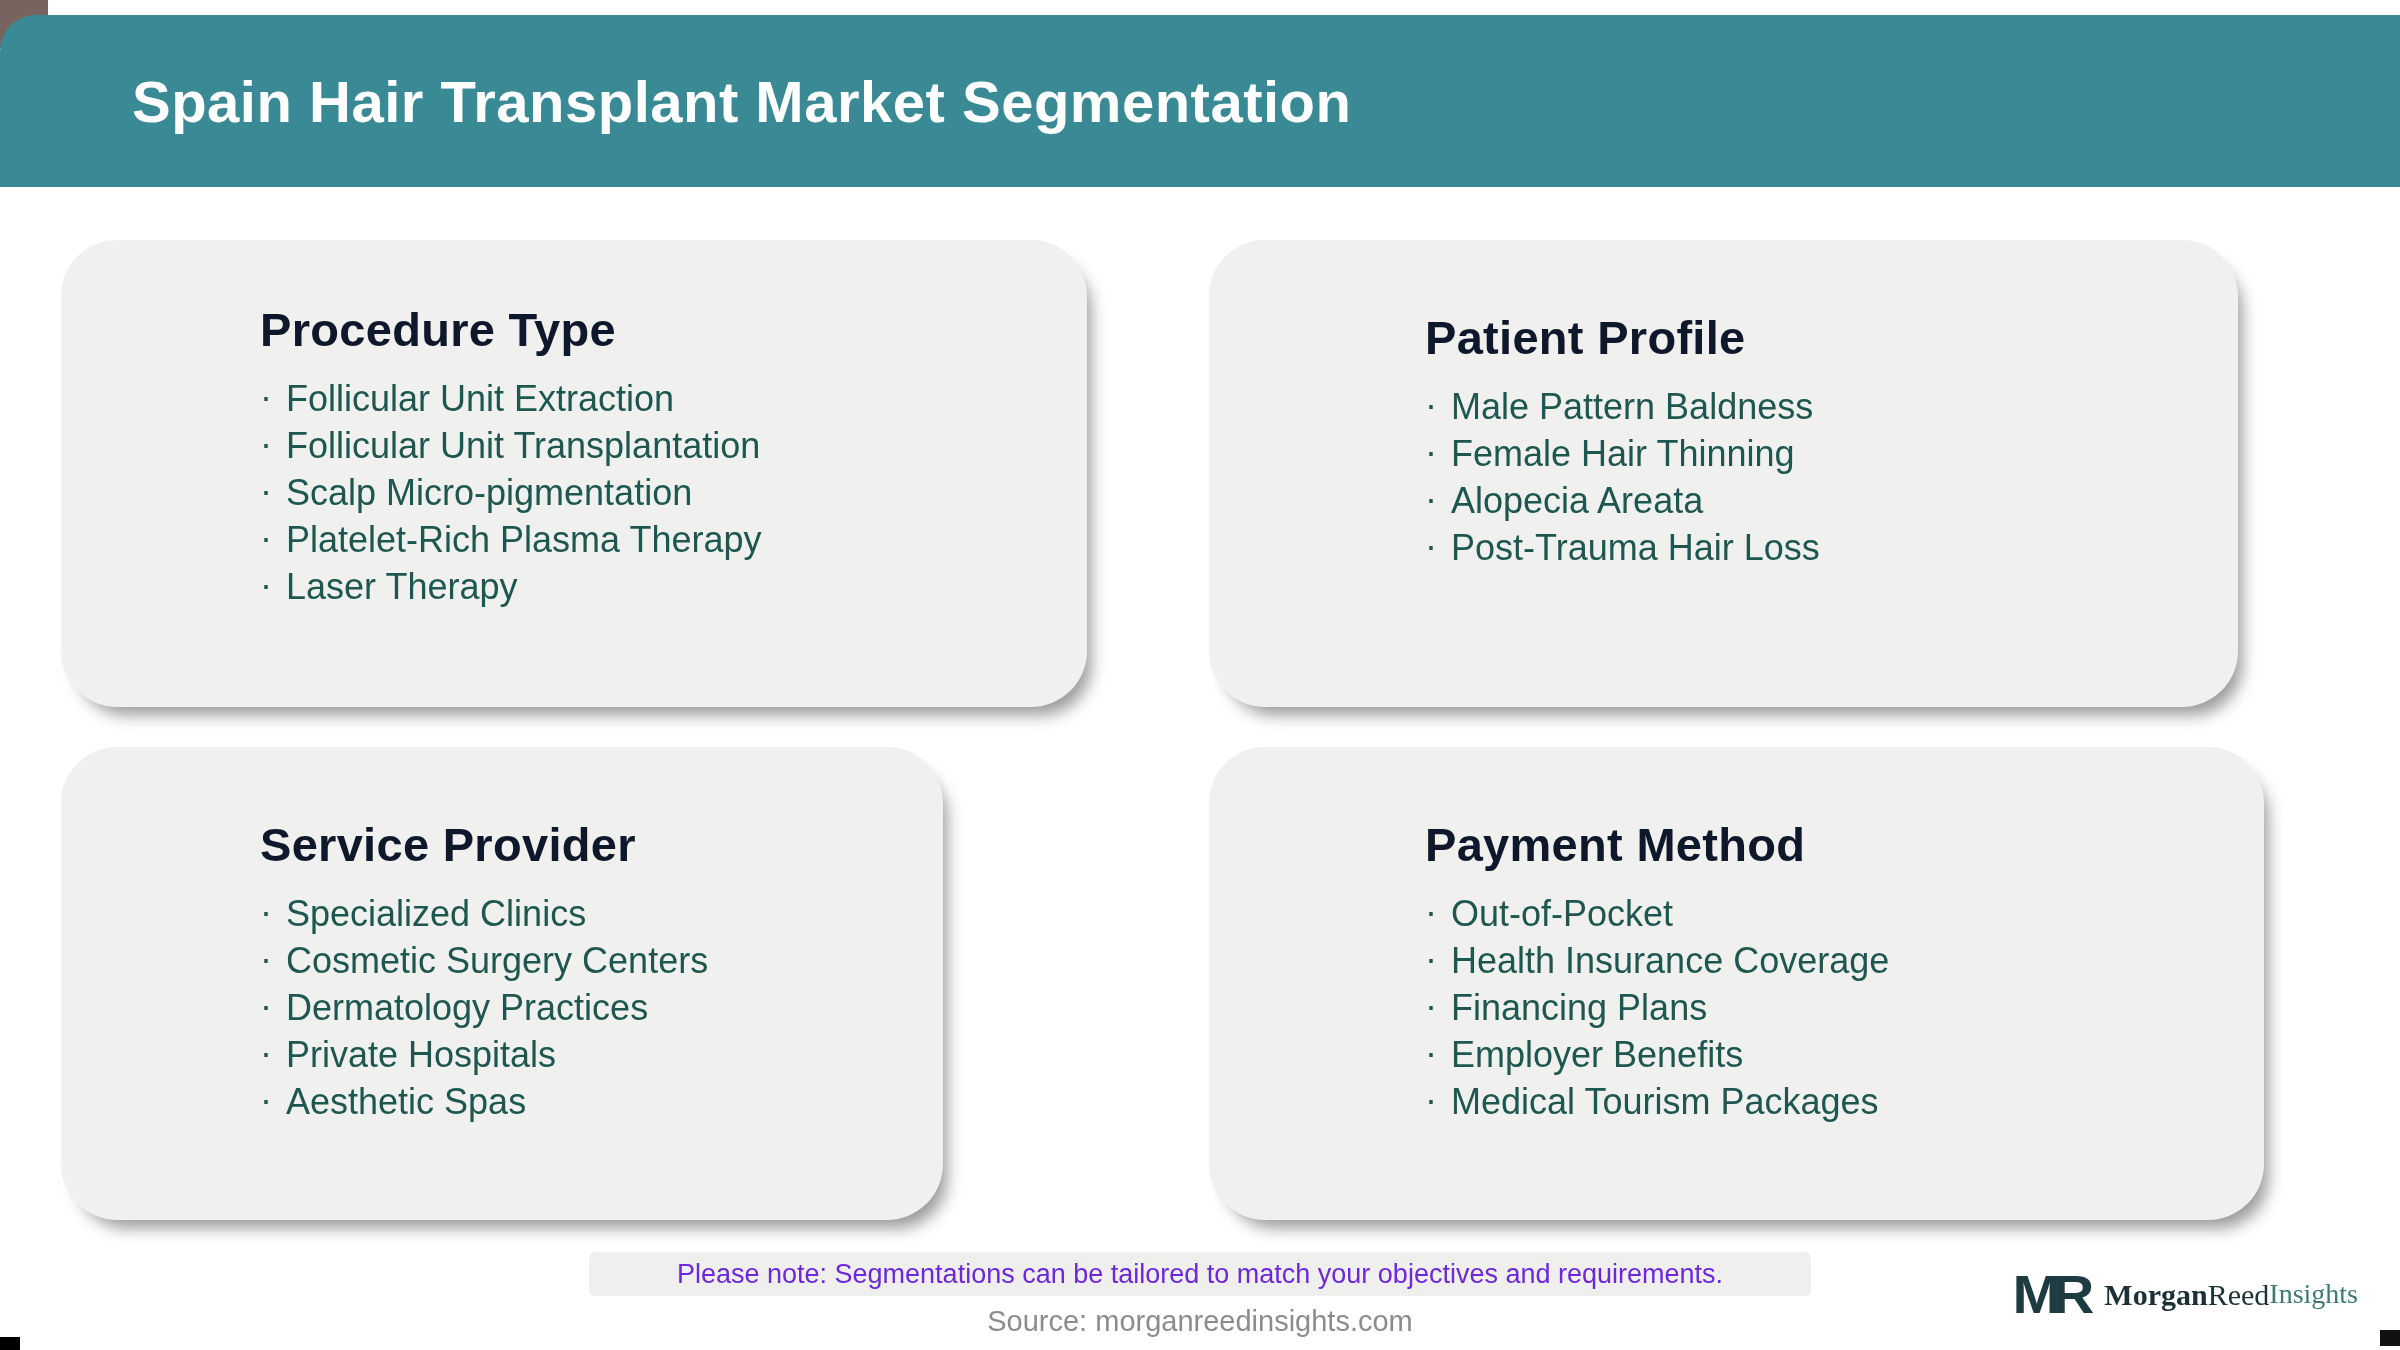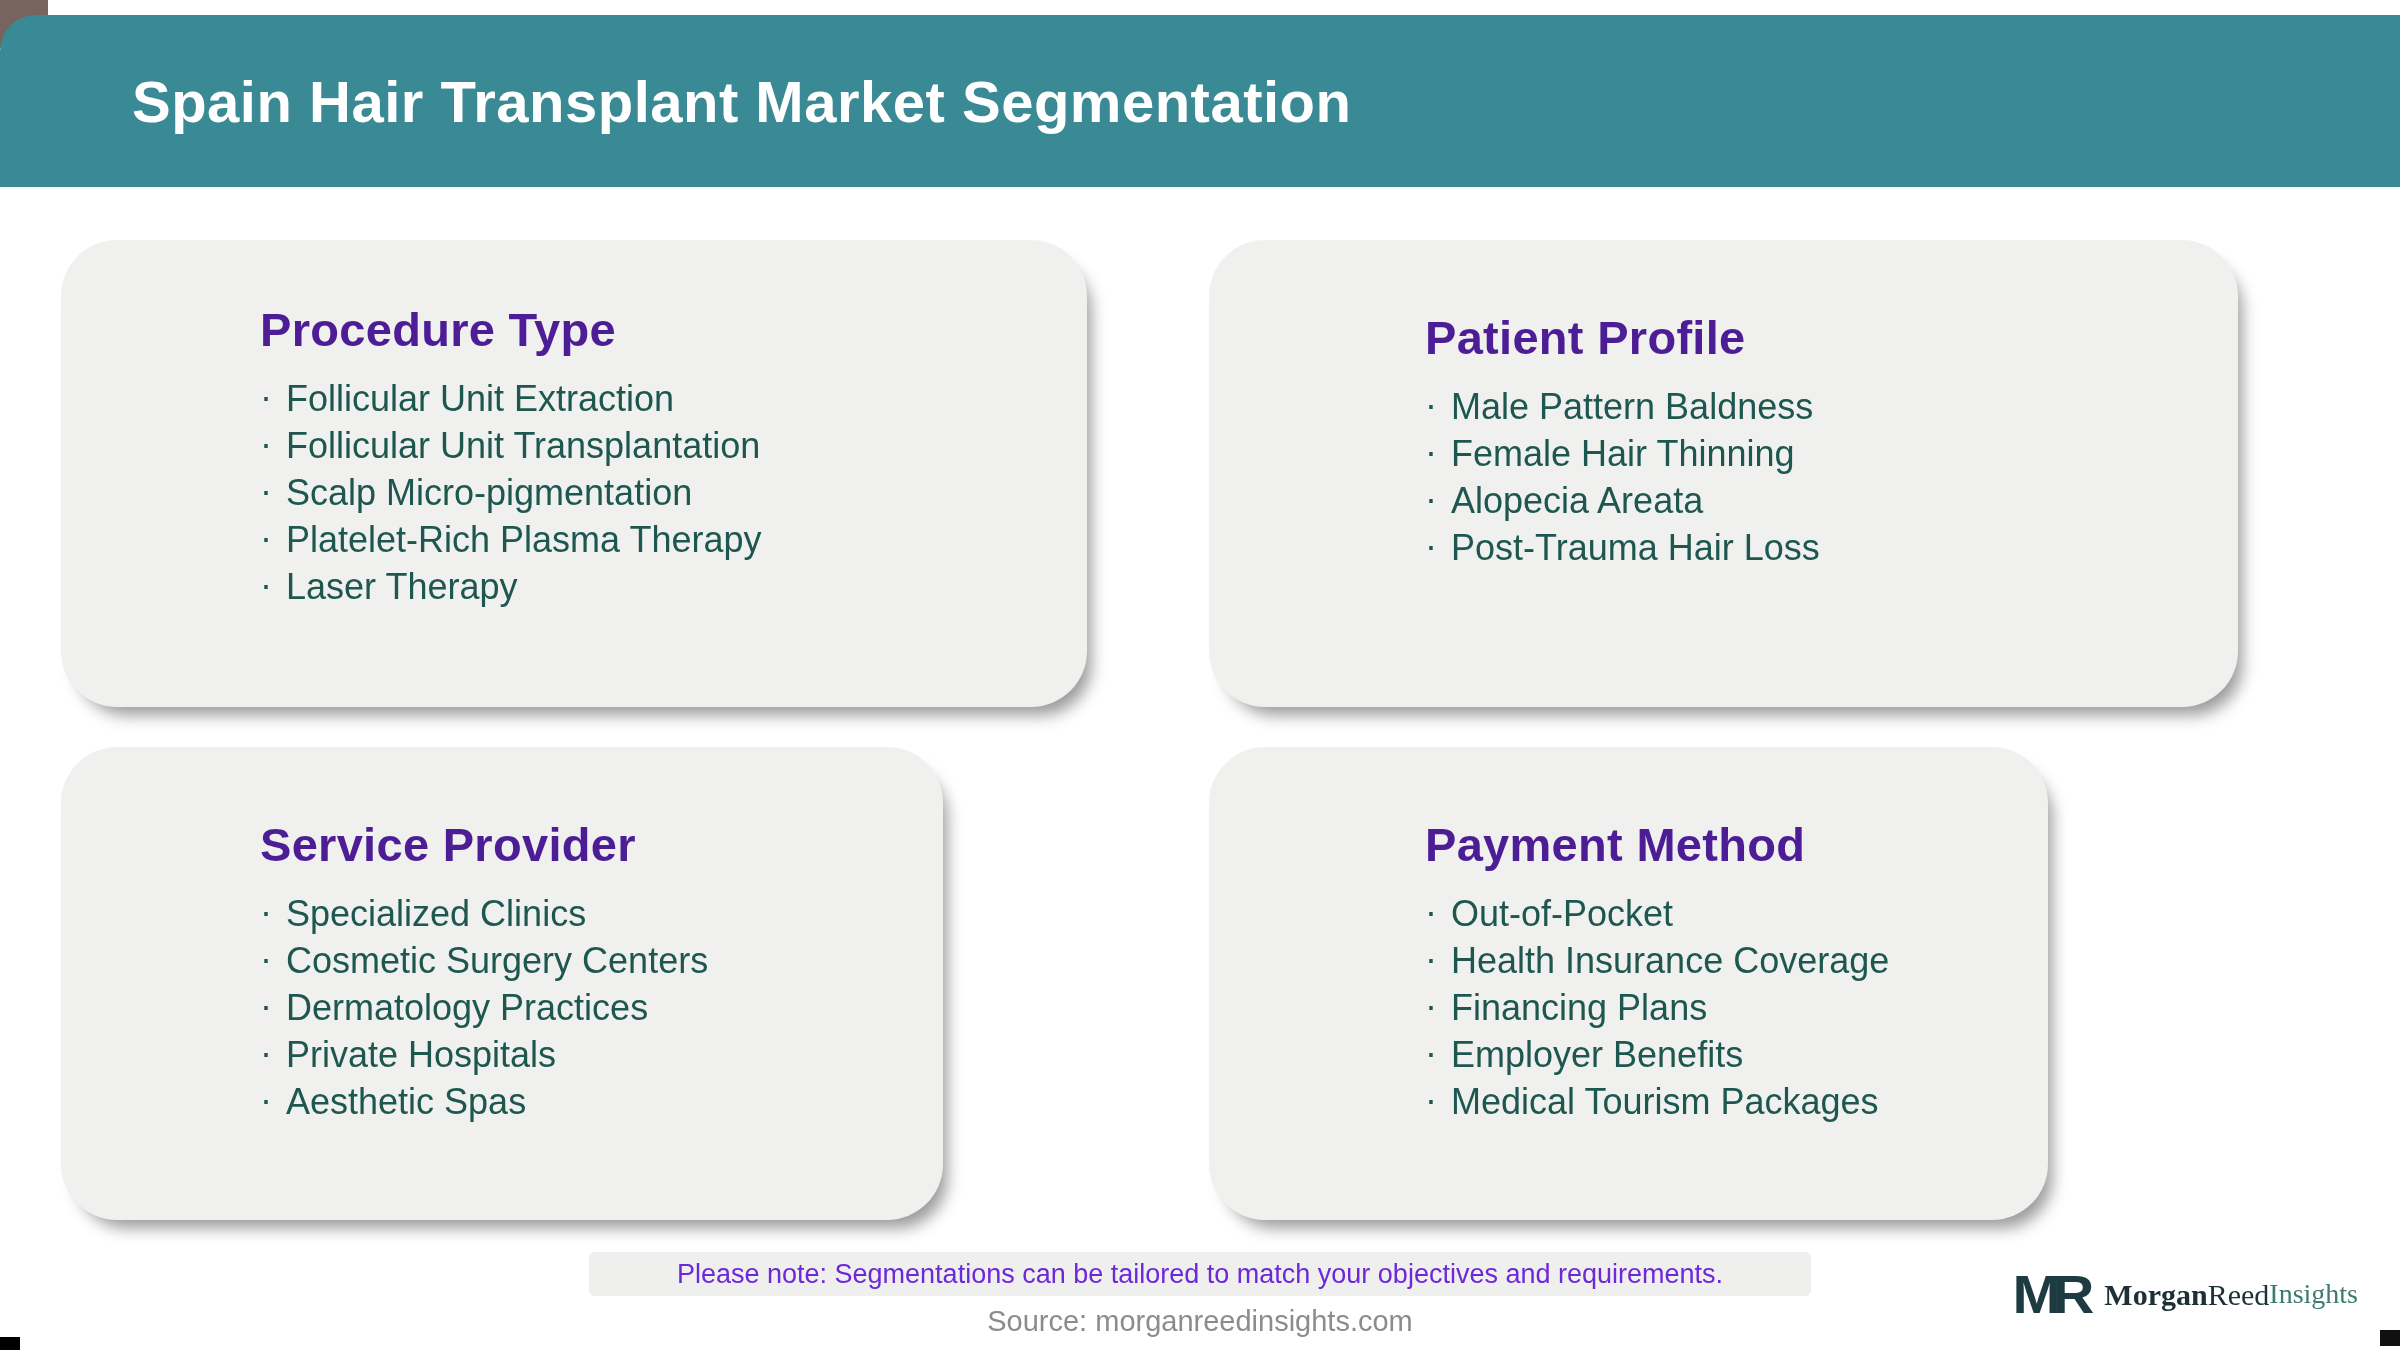--- a/index.html
+++ b/index.html
@@ -42,25 +42,25 @@
   .card {
     position: absolute;
     background: #f0f0ef;
     border-radius: 56px;
     box-shadow: 10px 14px 16px -6px rgba(0,0,0,0.40);
     box-sizing: border-box;
   }
   .card.tl { left: 61px;   top: 240px; width: 1026px; height: 467px; padding: 62px 50px 0 199px; }
   .card.tr { left: 1209px; top: 240px; width: 1029px; height: 467px; padding: 70px 50px 0 216px; }
   .card.bl { left: 61px;   top: 747px; width: 882px; height: 473px; padding: 70px 50px 16px 199px; }
-  .card.br { left: 1209px; top: 747px; width: 839px; height: 473px; padding: 70px 50px 0 216px; }
+  .card.br { left: 1209px; top: 747px; width: 1055px; height: 473px; padding: 70px 50px 0 216px; }
 
   .card-title {
     margin: 0 0 18px 0;
-    color: #4c1d95;
+    color: #0f172a;
     font-size: 47px;
     font-weight: bold;
     letter-spacing: 0.3px;
   }
   .card-list {
     list-style: none;
     margin: 0;
     padding: 0;
   }
   .card-list li {

